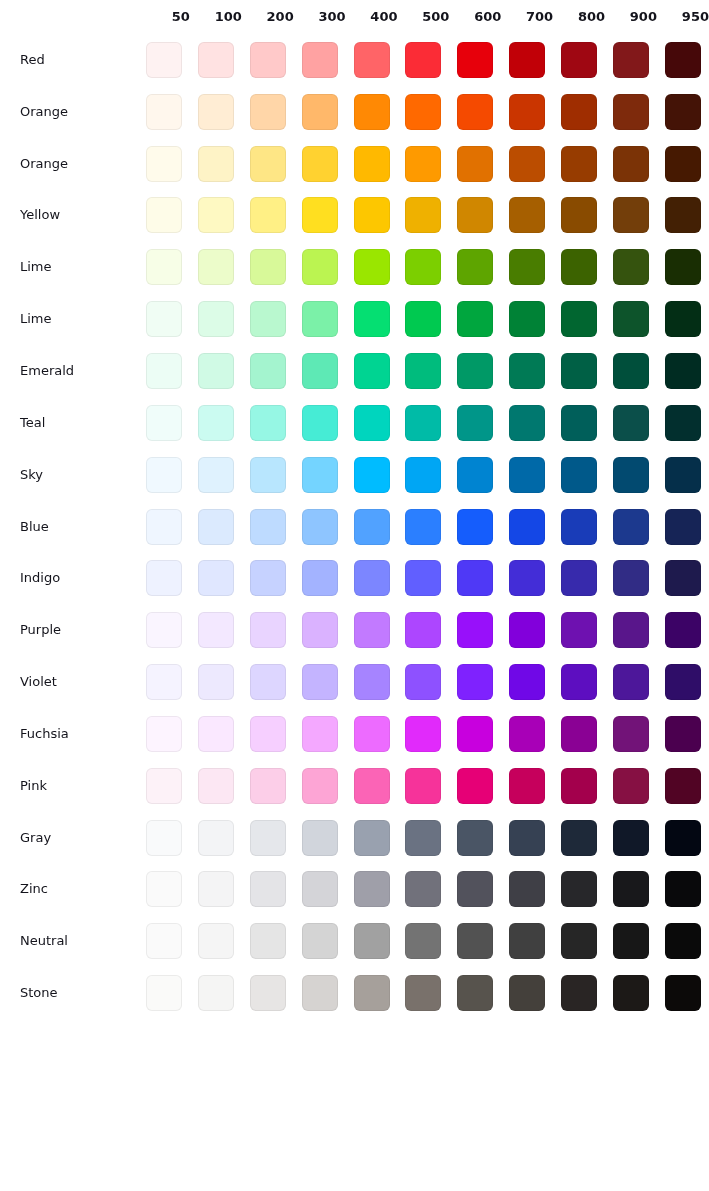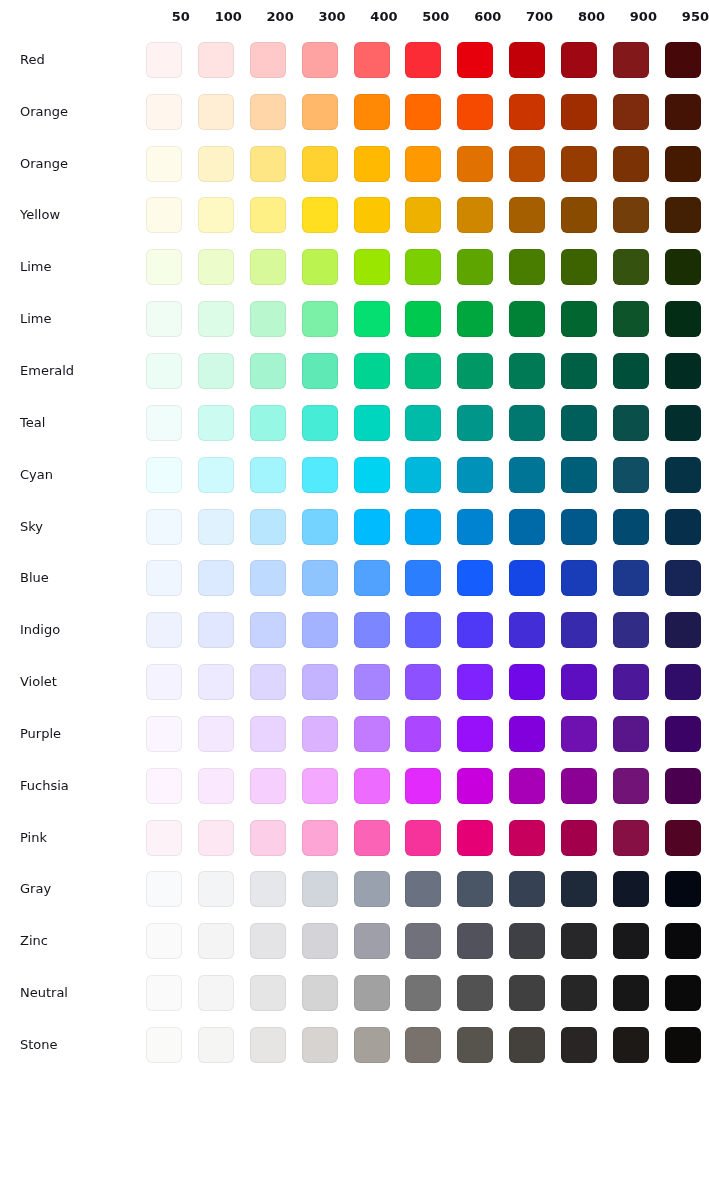--- a/index.html
+++ b/index.html
@@ -208,34 +208,20 @@
         <td class="swatch-cell"><div class="swatch" style="background: rgb(70, 236, 213);"></div></td>
         <td class="swatch-cell"><div class="swatch" style="background: rgb(0, 213, 190);"></div></td>
         <td class="swatch-cell"><div class="swatch" style="background: rgb(0, 187, 167);"></div></td>
         <td class="swatch-cell"><div class="swatch" style="background: rgb(0, 150, 137);"></div></td>
         <td class="swatch-cell"><div class="swatch" style="background: rgb(0, 120, 111);"></div></td>
         <td class="swatch-cell"><div class="swatch" style="background: rgb(0, 95, 90);"></div></td>
         <td class="swatch-cell"><div class="swatch" style="background: rgb(11, 79, 74);"></div></td>
         <td class="swatch-cell"><div class="swatch" style="background: rgb(2, 47, 46);"></div></td>
       </tr>
       <tr>
-        <td class="row-label">Cyan</td>
-        <td class="swatch-cell"><div class="swatch" style="background: rgb(236, 254, 255);"></div></td>
-        <td class="swatch-cell"><div class="swatch" style="background: rgb(206, 250, 254);"></div></td>
-        <td class="swatch-cell"><div class="swatch" style="background: rgb(162, 244, 253);"></div></td>
-        <td class="swatch-cell"><div class="swatch" style="background: rgb(83, 234, 253);"></div></td>
-        <td class="swatch-cell"><div class="swatch" style="background: rgb(0, 211, 242);"></div></td>
-        <td class="swatch-cell"><div class="swatch" style="background: rgb(0, 184, 219);"></div></td>
-        <td class="swatch-cell"><div class="swatch" style="background: rgb(0, 146, 184);"></div></td>
-        <td class="swatch-cell"><div class="swatch" style="background: rgb(0, 117, 149);"></div></td>
-        <td class="swatch-cell"><div class="swatch" style="background: rgb(0, 95, 120);"></div></td>
-        <td class="swatch-cell"><div class="swatch" style="background: rgb(16, 78, 100);"></div></td>
-        <td class="swatch-cell"><div class="swatch" style="background: rgb(5, 51, 69);"></div></td>
-      </tr>
-      <tr>
         <td class="row-label">Sky</td>
         <td class="swatch-cell"><div class="swatch" style="background: rgb(240, 249, 255);"></div></td>
         <td class="swatch-cell"><div class="swatch" style="background: rgb(223, 242, 254);"></div></td>
         <td class="swatch-cell"><div class="swatch" style="background: rgb(184, 230, 254);"></div></td>
         <td class="swatch-cell"><div class="swatch" style="background: rgb(116, 212, 255);"></div></td>
         <td class="swatch-cell"><div class="swatch" style="background: rgb(0, 188, 255);"></div></td>
         <td class="swatch-cell"><div class="swatch" style="background: rgb(0, 166, 244);"></div></td>
         <td class="swatch-cell"><div class="swatch" style="background: rgb(0, 132, 209);"></div></td>
         <td class="swatch-cell"><div class="swatch" style="background: rgb(0, 105, 168);"></div></td>
         <td class="swatch-cell"><div class="swatch" style="background: rgb(0, 89, 138);"></div></td>
@@ -264,48 +250,48 @@
         <td class="swatch-cell"><div class="swatch" style="background: rgb(163, 179, 255);"></div></td>
         <td class="swatch-cell"><div class="swatch" style="background: rgb(124, 134, 255);"></div></td>
         <td class="swatch-cell"><div class="swatch" style="background: rgb(97, 95, 255);"></div></td>
         <td class="swatch-cell"><div class="swatch" style="background: rgb(79, 57, 246);"></div></td>
         <td class="swatch-cell"><div class="swatch" style="background: rgb(67, 45, 215);"></div></td>
         <td class="swatch-cell"><div class="swatch" style="background: rgb(55, 42, 172);"></div></td>
         <td class="swatch-cell"><div class="swatch" style="background: rgb(49, 44, 133);"></div></td>
         <td class="swatch-cell"><div class="swatch" style="background: rgb(30, 26, 77);"></div></td>
       </tr>
       <tr>
+        <td class="row-label">Purple</td>
+        <td class="swatch-cell"><div class="swatch" style="background: rgb(250, 245, 255);"></div></td>
+        <td class="swatch-cell"><div class="swatch" style="background: rgb(243, 232, 255);"></div></td>
+        <td class="swatch-cell"><div class="swatch" style="background: rgb(233, 212, 255);"></div></td>
+        <td class="swatch-cell"><div class="swatch" style="background: rgb(218, 178, 255);"></div></td>
+        <td class="swatch-cell"><div class="swatch" style="background: rgb(194, 122, 255);"></div></td>
+        <td class="swatch-cell"><div class="swatch" style="background: rgb(173, 70, 255);"></div></td>
+        <td class="swatch-cell"><div class="swatch" style="background: rgb(152, 16, 250);"></div></td>
+        <td class="swatch-cell"><div class="swatch" style="background: rgb(130, 0, 219);"></div></td>
+        <td class="swatch-cell"><div class="swatch" style="background: rgb(110, 17, 176);"></div></td>
+        <td class="swatch-cell"><div class="swatch" style="background: rgb(89, 22, 139);"></div></td>
+        <td class="swatch-cell"><div class="swatch" style="background: rgb(60, 3, 102);"></div></td>
+      </tr>
+      <tr>
         <td class="row-label">Violet</td>
         <td class="swatch-cell"><div class="swatch" style="background: rgb(245, 243, 255);"></div></td>
         <td class="swatch-cell"><div class="swatch" style="background: rgb(237, 233, 254);"></div></td>
         <td class="swatch-cell"><div class="swatch" style="background: rgb(221, 214, 255);"></div></td>
         <td class="swatch-cell"><div class="swatch" style="background: rgb(196, 180, 255);"></div></td>
         <td class="swatch-cell"><div class="swatch" style="background: rgb(166, 132, 255);"></div></td>
         <td class="swatch-cell"><div class="swatch" style="background: rgb(142, 81, 255);"></div></td>
         <td class="swatch-cell"><div class="swatch" style="background: rgb(127, 34, 254);"></div></td>
         <td class="swatch-cell"><div class="swatch" style="background: rgb(112, 8, 231);"></div></td>
         <td class="swatch-cell"><div class="swatch" style="background: rgb(93, 14, 192);"></div></td>
         <td class="swatch-cell"><div class="swatch" style="background: rgb(77, 23, 154);"></div></td>
         <td class="swatch-cell"><div class="swatch" style="background: rgb(47, 13, 104);"></div></td>
       </tr>
       <tr>
-        <td class="row-label">Purple</td>
-        <td class="swatch-cell"><div class="swatch" style="background: rgb(250, 245, 255);"></div></td>
-        <td class="swatch-cell"><div class="swatch" style="background: rgb(243, 232, 255);"></div></td>
-        <td class="swatch-cell"><div class="swatch" style="background: rgb(233, 212, 255);"></div></td>
-        <td class="swatch-cell"><div class="swatch" style="background: rgb(218, 178, 255);"></div></td>
-        <td class="swatch-cell"><div class="swatch" style="background: rgb(194, 122, 255);"></div></td>
-        <td class="swatch-cell"><div class="swatch" style="background: rgb(173, 70, 255);"></div></td>
-        <td class="swatch-cell"><div class="swatch" style="background: rgb(152, 16, 250);"></div></td>
-        <td class="swatch-cell"><div class="swatch" style="background: rgb(130, 0, 219);"></div></td>
-        <td class="swatch-cell"><div class="swatch" style="background: rgb(110, 17, 176);"></div></td>
-        <td class="swatch-cell"><div class="swatch" style="background: rgb(89, 22, 139);"></div></td>
-        <td class="swatch-cell"><div class="swatch" style="background: rgb(60, 3, 102);"></div></td>
-      </tr>
-      <tr>
         <td class="row-label">Fuchsia</td>
         <td class="swatch-cell"><div class="swatch" style="background: rgb(253, 244, 255);"></div></td>
         <td class="swatch-cell"><div class="swatch" style="background: rgb(250, 232, 255);"></div></td>
         <td class="swatch-cell"><div class="swatch" style="background: rgb(246, 207, 255);"></div></td>
         <td class="swatch-cell"><div class="swatch" style="background: rgb(244, 168, 255);"></div></td>
         <td class="swatch-cell"><div class="swatch" style="background: rgb(237, 107, 255);"></div></td>
         <td class="swatch-cell"><div class="swatch" style="background: rgb(225, 42, 251);"></div></td>
         <td class="swatch-cell"><div class="swatch" style="background: rgb(200, 0, 222);"></div></td>
         <td class="swatch-cell"><div class="swatch" style="background: rgb(168, 0, 183);"></div></td>
         <td class="swatch-cell"><div class="swatch" style="background: rgb(138, 1, 148);"></div></td>

